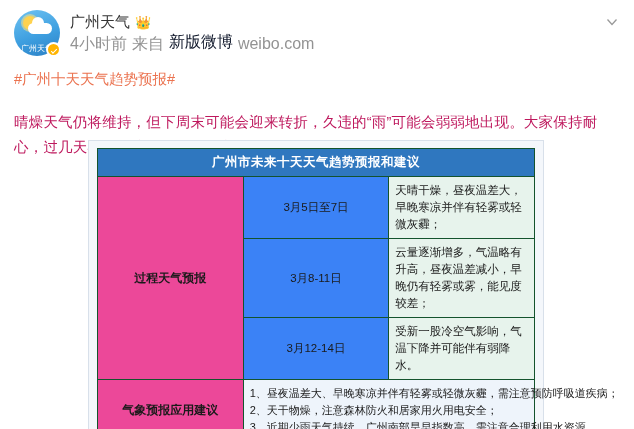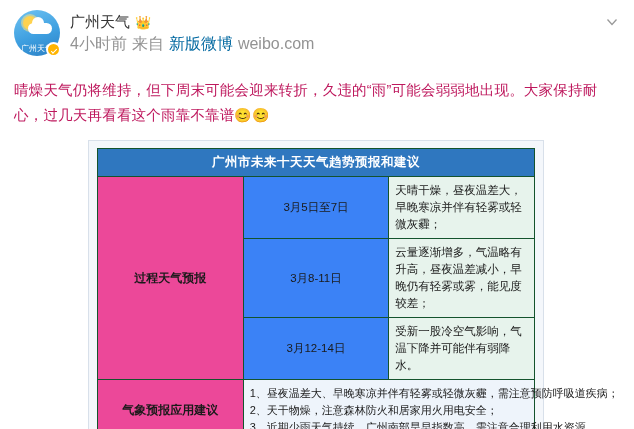--- a/index.html
+++ b/index.html
@@ -127,21 +127,22 @@
   .meta-row {
     display: flex;
     align-items: center;
     gap: 5px;
     margin-top: 3px;
     font-size: 16px;
     color: #939393;
     line-height: 17px;
   }
   .meta-row .src-link {
-    color: #0369a1;
+    color: #0f172a;
+    font-family: Liberation Mono, monospace;
   }
   .meta-row .weibo-link {
     color: #939393;
   }
   .chevron {
     position: absolute;
     right: 16px;
     top: 14px;
     width: 12px;
     height: 12px;
@@ -265,20 +266,21 @@
         <span class="weibo-link">weibo.com</span>
       </div>
     </div>
     <div class="chevron">
       <svg width="12" height="12" viewBox="0 0 12 12" aria-hidden="true">
         <path d="M1.5 3.5 L6 8.5 L10.5 3.5" fill="none" stroke="#999999" stroke-width="1.3"></path>
       </svg>
     </div>
   </div>
 
+  <div class="topic">#广州十天天气趋势预报#</div>
   <div class="content">
     <span>晴燥天气仍将维持，但下周末可能会迎来转折，久违的“雨”可能会弱弱地出现。大家保持耐心，过几天再看看这个雨靠不靠谱</span><span class="emoji">😊😊</span>
   </div>
 
   <div class="card">
     <table class="wtable">
       <tbody>
         <tr>
           <td class="title-cell" colspan="3">广州市未来十天天气趋势预报和建议</td>
         </tr>

